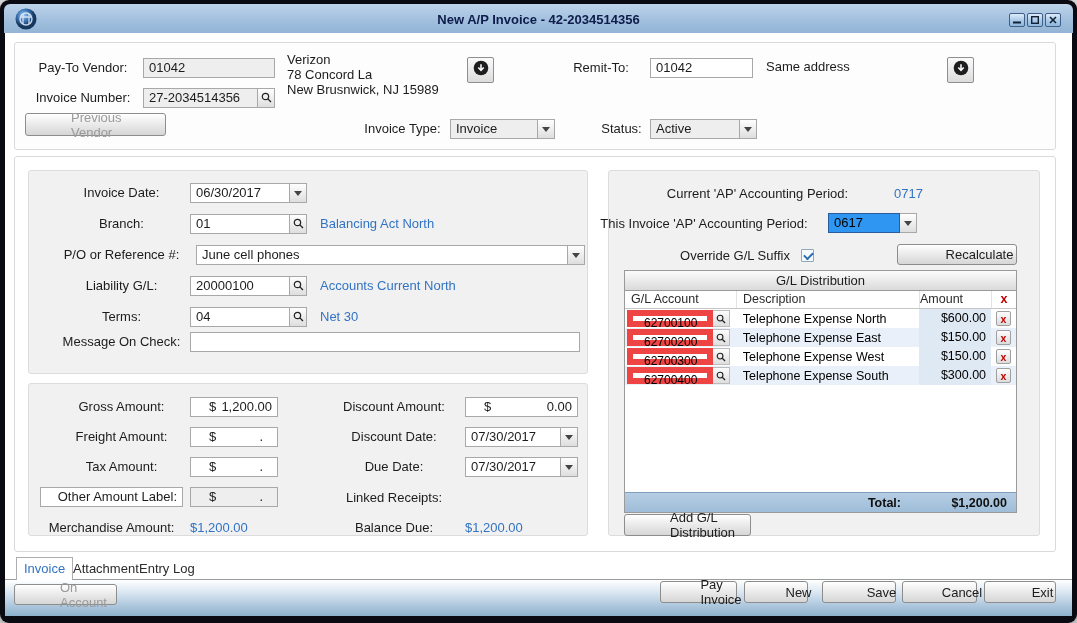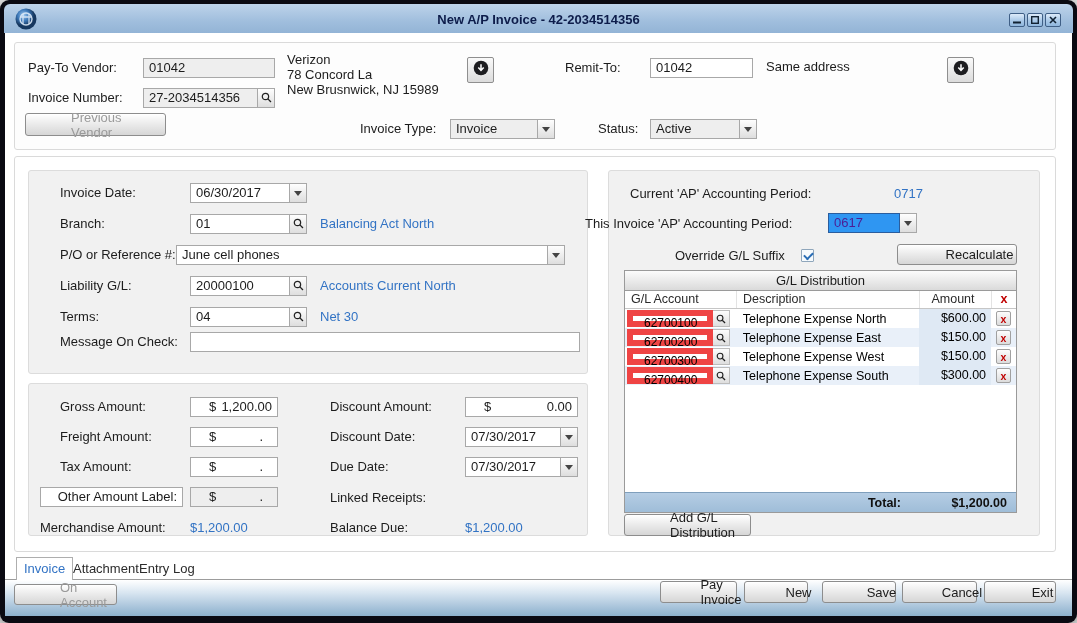--- a/index.html
+++ b/index.html
@@ -14,39 +14,39 @@
   .winbtns { position:absolute; right:12px; top:9px; display:flex; gap:2px; }
   .winbtn { width:16px; height:14px; border:1px solid #3f5f86; border-radius:2px;
     background:linear-gradient(#ddebfa,#aac9e8 55%,#8fb6dd); display:flex; align-items:center; justify-content:center; box-sizing:border-box; }
 
   
   .content { position:absolute; left:5px; top:33px; width:1067px; height:583px; background:#ffffff; }
 
   .wrap { position:absolute; background:#fdfdfd; border:1px solid #dadada; border-radius:3px; box-sizing:border-box; }
   .panel { position:absolute; background:#f1f1f1; border:1px solid #dcdcdc; border-radius:3px; box-sizing:border-box; }
 
-  .lbl { position:absolute; font-size:13px; color:#1c1c1c; text-align:left; line-height:20px; white-space:nowrap; }
+  .lbl { position:absolute; font-size:13px; color:#1c1c1c; text-align:center; line-height:20px; white-space:nowrap; }
   .txt { position:absolute; font-size:13px; color:#1c1c1c; line-height:20px; white-space:nowrap; }
   .link { color:#3273c4; }
 
   .field { position:absolute; height:20px; box-sizing:border-box; border:1px solid #a8a8a8;
     background:#fff; font-size:13px; line-height:18px; color:#1c1c1c; padding:0 5px; display:flex; align-items:center; white-space:nowrap; }
   .field.ro { background:#eeeeee; }
   .fgroup { position:absolute; display:flex; }
   .fgroup .field { position:static; }
 
   .sqbtn { width:17px; height:20px; box-sizing:border-box; border:1px solid #a8a8a8; border-left:none;
     background:linear-gradient(#fefefe,#dedede); display:flex; align-items:center; justify-content:center; cursor:pointer; }
   .arrow-down { width:0; height:0; border:4px solid transparent; border-top:5px solid #444; margin-top:5px; }
 
   .money { justify-content:space-between; padding-left:18px; padding-right:5px; }
   .money .val { text-align:right; }
   .money.dot { padding-right:14px; }
 
-  .combo-sel { background:#2f96f2; color:#4c1d95; border-color:#2a5d9e; }
+  .combo-sel { background:#2f96f2; color:#000000; border-color:#2a5d9e; }
 
   .icon-btn { position:absolute; width:27px; height:26px; box-sizing:border-box; border:1px solid #8f8f8f; border-radius:2px;
     background:linear-gradient(#fafafa,#dcdcdc); display:flex; align-items:center; justify-content:center; cursor:pointer; }
 
   .winbutton { position:absolute; box-sizing:border-box; border:1px solid #8d8d8d; border-radius:3px;
     background:linear-gradient(#ffffff,#ececec 45%,#d6d6d6); font-size:13px; color:#1c1c1c;
     display:flex; align-items:center; justify-content:center; cursor:pointer; box-shadow:inset 0 1px 0 #fff;padding-left:45px; }
   .winbutton.disabled { color:#9a9a9a; }
 
   .checkbox { position:absolute; width:13px; height:13px; box-sizing:border-box; border:1px solid #8fa6bb;
@@ -56,21 +56,21 @@
 
   
   .tbl { position:absolute; left:624px; top:270px; width:393px; height:243px; box-sizing:border-box;
     border:1px solid #9a9a9a; background:#ffffff; }
   .tbl-title { height:19px; background:linear-gradient(#fcfcfc,#dadada); border-bottom:1px solid #9a9a9a;
     text-align:center; font-size:13px; line-height:19px; color:#1c1c1c; }
   .tbl-colhead { position:relative; height:17px; border-bottom:1px solid #c6c6c6; font-size:12.5px; color:#2a2a2a; }
   .tc { position:absolute; top:0; line-height:17px; box-sizing:border-box; }
   .tc.c1 { left:0; width:112px; padding-left:6px; border-right:1px solid #e3e3e3; }
   .tc.c2 { left:112px; width:183px; padding-left:6px; border-right:1px solid #e3e3e3; }
-  .tc.c3 { left:295px; width:72px; text-align:center; padding-right:5px; border-right:1px solid #e3e3e3; }
+  .tc.c3 { left:295px; width:72px; text-align:left; padding-right:5px; border-right:1px solid #e3e3e3; }
   .tc.c4 { left:367px; width:24px; text-align:center; color:#c00000; font-weight:bold; }
   .glrow { display:flex; height:19px; align-items:center; background:#ffffff; }
   .glrow.alt { background:#e9f0f9; }
   .acct-cell { width:112px; display:flex; align-items:center; height:19px; box-sizing:border-box; padding-left:2px; }
   .acct-box { width:86px; height:17px; box-sizing:border-box; border:6px solid #ef4444; background:#fff;
     font-size:12px; line-height:15px; padding:0 11px; }
   .acct-search { width:17px; height:17px; box-sizing:border-box; border:1px solid #bcbcbc; border-left:none;
     background:linear-gradient(#fdfdfd,#dedede); display:flex; align-items:center; justify-content:center; cursor:pointer; }
   .desc-cell { width:183px; font-size:12.5px; padding-left:6px; box-sizing:border-box; white-space:nowrap; overflow:hidden; }
   .amt-cell { width:72px; font-size:12.5px; text-align:right; padding-right:5px; box-sizing:border-box;
@@ -207,21 +207,21 @@
     <div class="sqbtn">
         <span><svg width="11" height="11" viewBox="0 0 16 16">
             <circle cx="6.5" cy="6.5" r="4.6" fill="none" stroke="#222" stroke-width="1.8"></circle>
             <line x1="10" y1="10" x2="14.5" y2="14.5" stroke="#222" stroke-width="2"></line>
           </svg></span>
       </div>
   </div>
   <div class="txt link" style="left:320px; top:214px;">Balancing Act North</div>
 
   <div class="lbl" style="left:60px; top:245px; width:123px;">P/O or Reference #:</div>
-  <div class="fgroup" style="left:176px; top:245px;">
+  <div class="fgroup" style="left:196px; top:245px;">
     <div class="field" style="width:372px;">June cell phones</div>
     <div class="sqbtn">
         <span class="arrow-down"></span>
       </div>
   </div>
 
   <div class="lbl" style="left:60px; top:276px; width:123px;">Liability G/L:</div>
   <div class="fgroup" style="left:190px; top:276px;">
     <div class="field" style="width:100px;">20000100</div>
     <div class="sqbtn">

